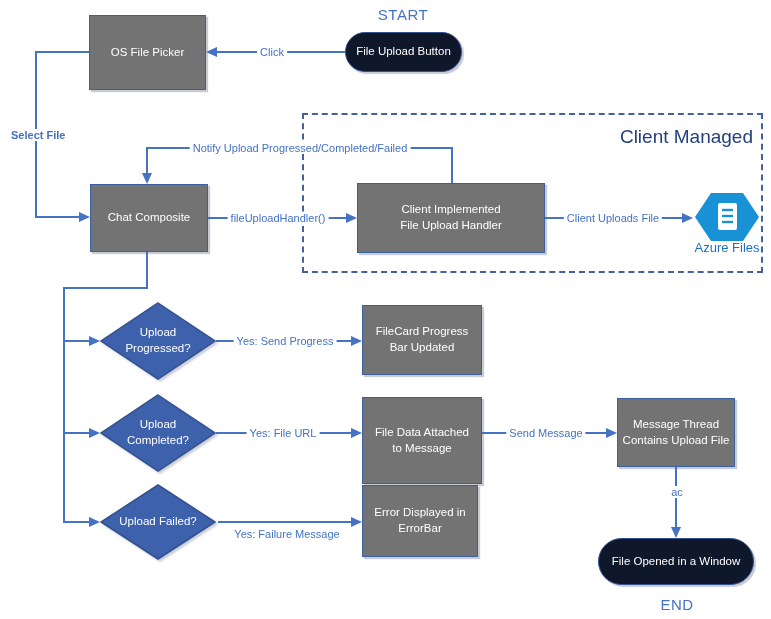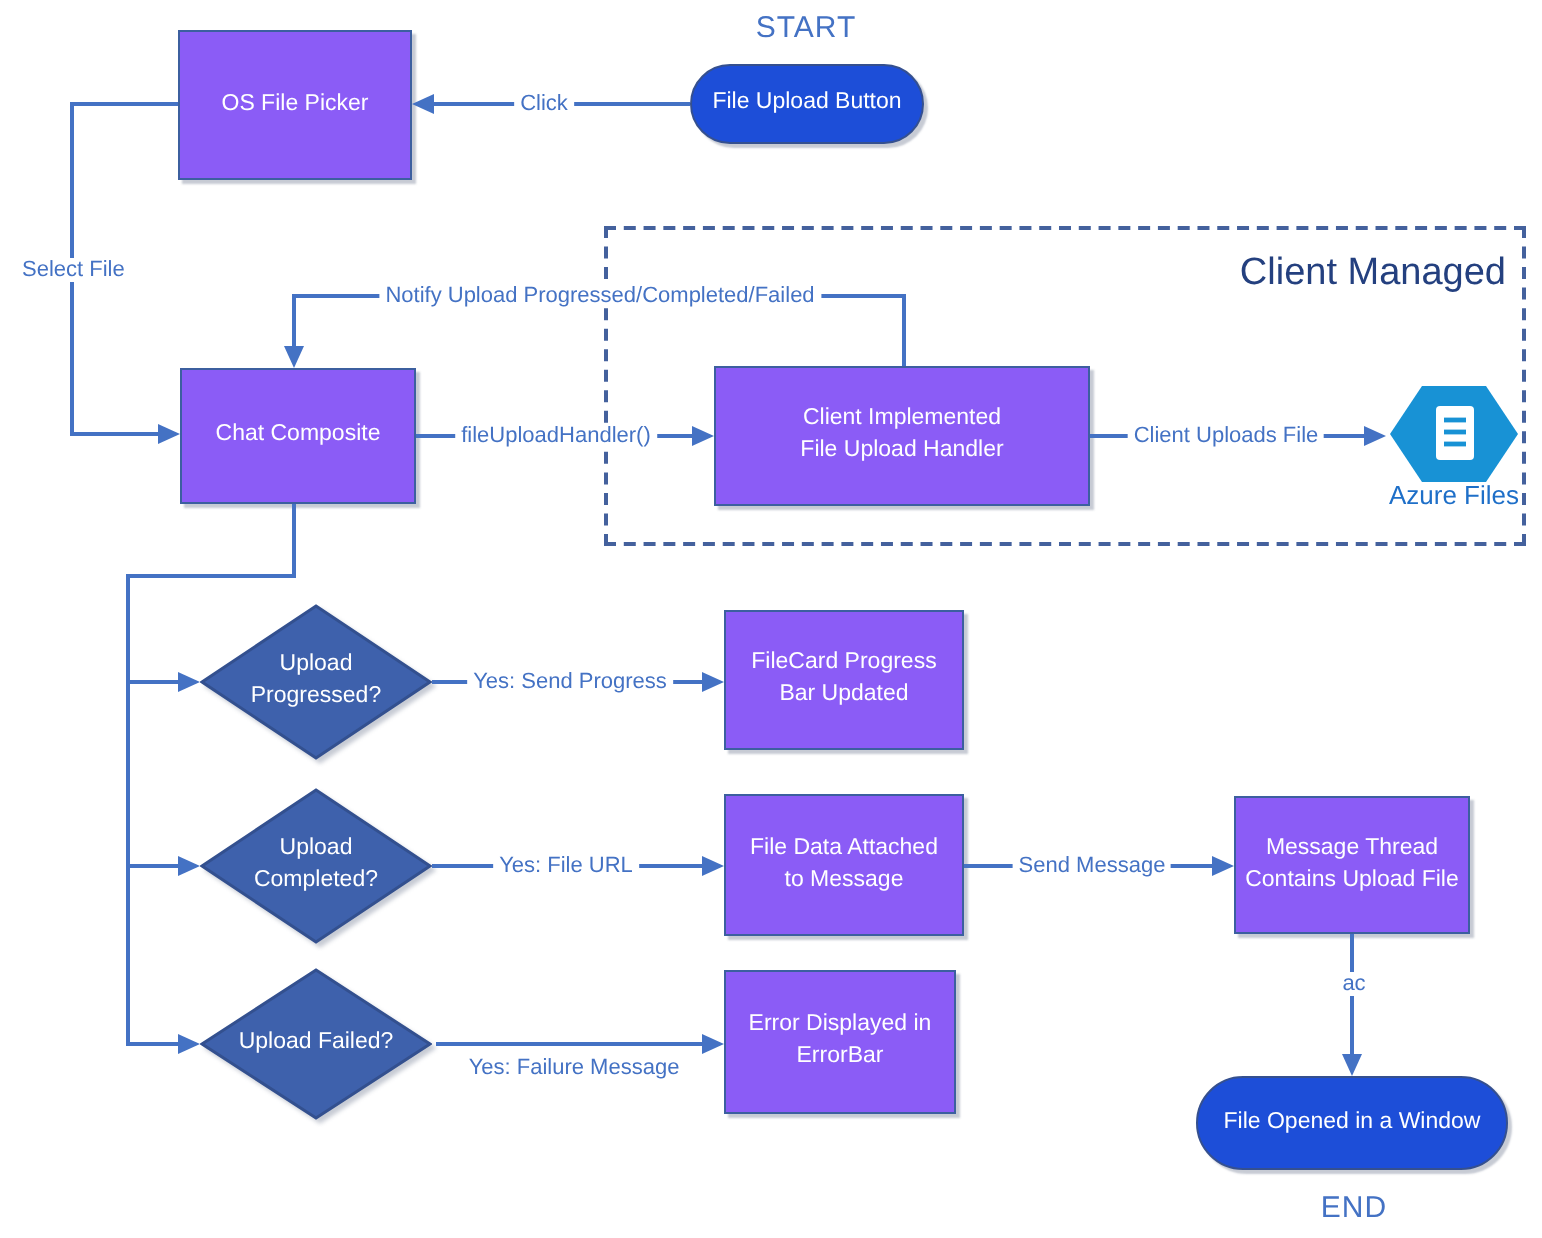--- a/index.html
+++ b/index.html
@@ -1,22 +1,22 @@
 <!DOCTYPE html>
 <html><head>
 <meta charset="utf-8">
 <style>
   html,body{margin:0;padding:0;background:#fff;}
   #canvas{position:relative;width:771px;height:619px;background:#fff;overflow:hidden;
           font-family:"Liberation Sans",sans-serif;}
   .node{position:absolute;display:flex;align-items:center;justify-content:center;
         text-align:center;color:#fff;font-size:11.5px;line-height:1.35;white-space:pre-line;
         box-sizing:border-box;}
-  .rect{background:#8b5cf6;border:1px solid #3C5F9F;box-shadow:2px 2px 1px rgba(130,140,160,0.45);}
-  .stadium{background:#1d4ed8;border:1px solid #35508F;box-shadow:2px 2px 1px rgba(130,140,160,0.45);}
+  .rect{background:#737373;border:1px solid #3C5F9F;box-shadow:2px 2px 1px rgba(130,140,160,0.45);}
+  .stadium{background:#0f172a;border:1px solid #35508F;box-shadow:2px 2px 1px rgba(130,140,160,0.45);}
   .diamond-wrap{position:absolute;}
   .diamond-wrap svg{display:block;filter:drop-shadow(2px 2px 1px rgba(130,140,160,0.45));}
   .diamond-text{position:absolute;left:0;top:0;width:100%;height:100%;display:flex;
         align-items:center;justify-content:center;text-align:center;color:#fff;
         font-size:11.5px;line-height:1.35;white-space:pre-line;}
   .hline{position:absolute;height:2px;background:#4472C4;}
   .vline{position:absolute;width:2px;background:#4472C4;}
   .arr-r{position:absolute;width:0;height:0;border-top:5px solid transparent;
         border-bottom:5px solid transparent;border-left:11px solid #4472C4;}
   .arr-l{position:absolute;width:0;height:0;border-top:5px solid transparent;
@@ -48,21 +48,21 @@
   <div class="node rect" style="left:89px;top:15px;width:117px;height:75px;">OS File Picker</div>
 
   <div class="node rect" style="left:90px;top:184px;width:118px;height:68px;">Chat Composite</div>
 
   <div class="node rect" style="left:362px;top:305px;width:120px;height:70px;">FileCard Progress
 Bar Updated</div>
 
   <div class="node rect" style="left:357px;top:183px;width:188px;height:70px;">Client Implemented
 File Upload Handler</div>
 
-  <div class="node rect" style="left:362px;top:397px;width:120px;height:71px;">File Data Attached
+  <div class="node rect" style="left:362px;top:397px;width:120px;height:87px;">File Data Attached
 to Message</div>
 
   <div class="node rect" style="left:617px;top:398px;width:118px;height:69px;">Message Thread
 Contains Upload File</div>
 
   <div class="node rect" style="left:362px;top:485px;width:116px;height:72px;">Error Displayed in
 ErrorBar</div>
 
   <div class="diamond-wrap" style="left:100px;top:302px;width:116px;height:78px;">
     <svg width="116" height="78" viewBox="0 0 116 78">
@@ -99,21 +99,21 @@
   <div class="azure-label" style="left:727px;top:240px;">Azure Files</div>
 
   <div class="hline" style="left:212px;top:51px;width:133px;"></div>
   <div class="arr-l" style="left:206px;top:47px;"></div>
   <div class="edge-label" style="left:272px;top:52px;">Click</div>
 
   <div class="hline" style="left:35px;top:51px;width:54px;"></div>
   <div class="vline" style="left:35px;top:51px;height:166px;"></div>
   <div class="hline" style="left:35px;top:216px;width:45px;"></div>
   <div class="arr-r" style="left:79px;top:212px;"></div>
-  <div class="edge-label" style="left:36px;top:135px;transform:translate(0,-50%);left:8px;">Select File</div>
+  <div class="edge-label" style="left:36px;top:135px;transform:translate(0,-50%);left:8px;font-weight:bold;">Select File</div>
 
   <div class="hline" style="left:146px;top:147px;width:307px;"></div>
   <div class="vline" style="left:451px;top:147px;height:36px;"></div>
   <div class="vline" style="left:146px;top:147px;height:27px;"></div>
   <div class="arr-d" style="left:142px;top:173px;"></div>
   <div class="edge-label" style="left:300px;top:148px;">Notify Upload Progressed/Completed/Failed</div>
 
   <div class="hline" style="left:208px;top:217px;width:141px;"></div>
   <div class="arr-r" style="left:346px;top:213px;"></div>
   <div class="edge-label" style="left:278px;top:218px;">fileUploadHandler()</div>

